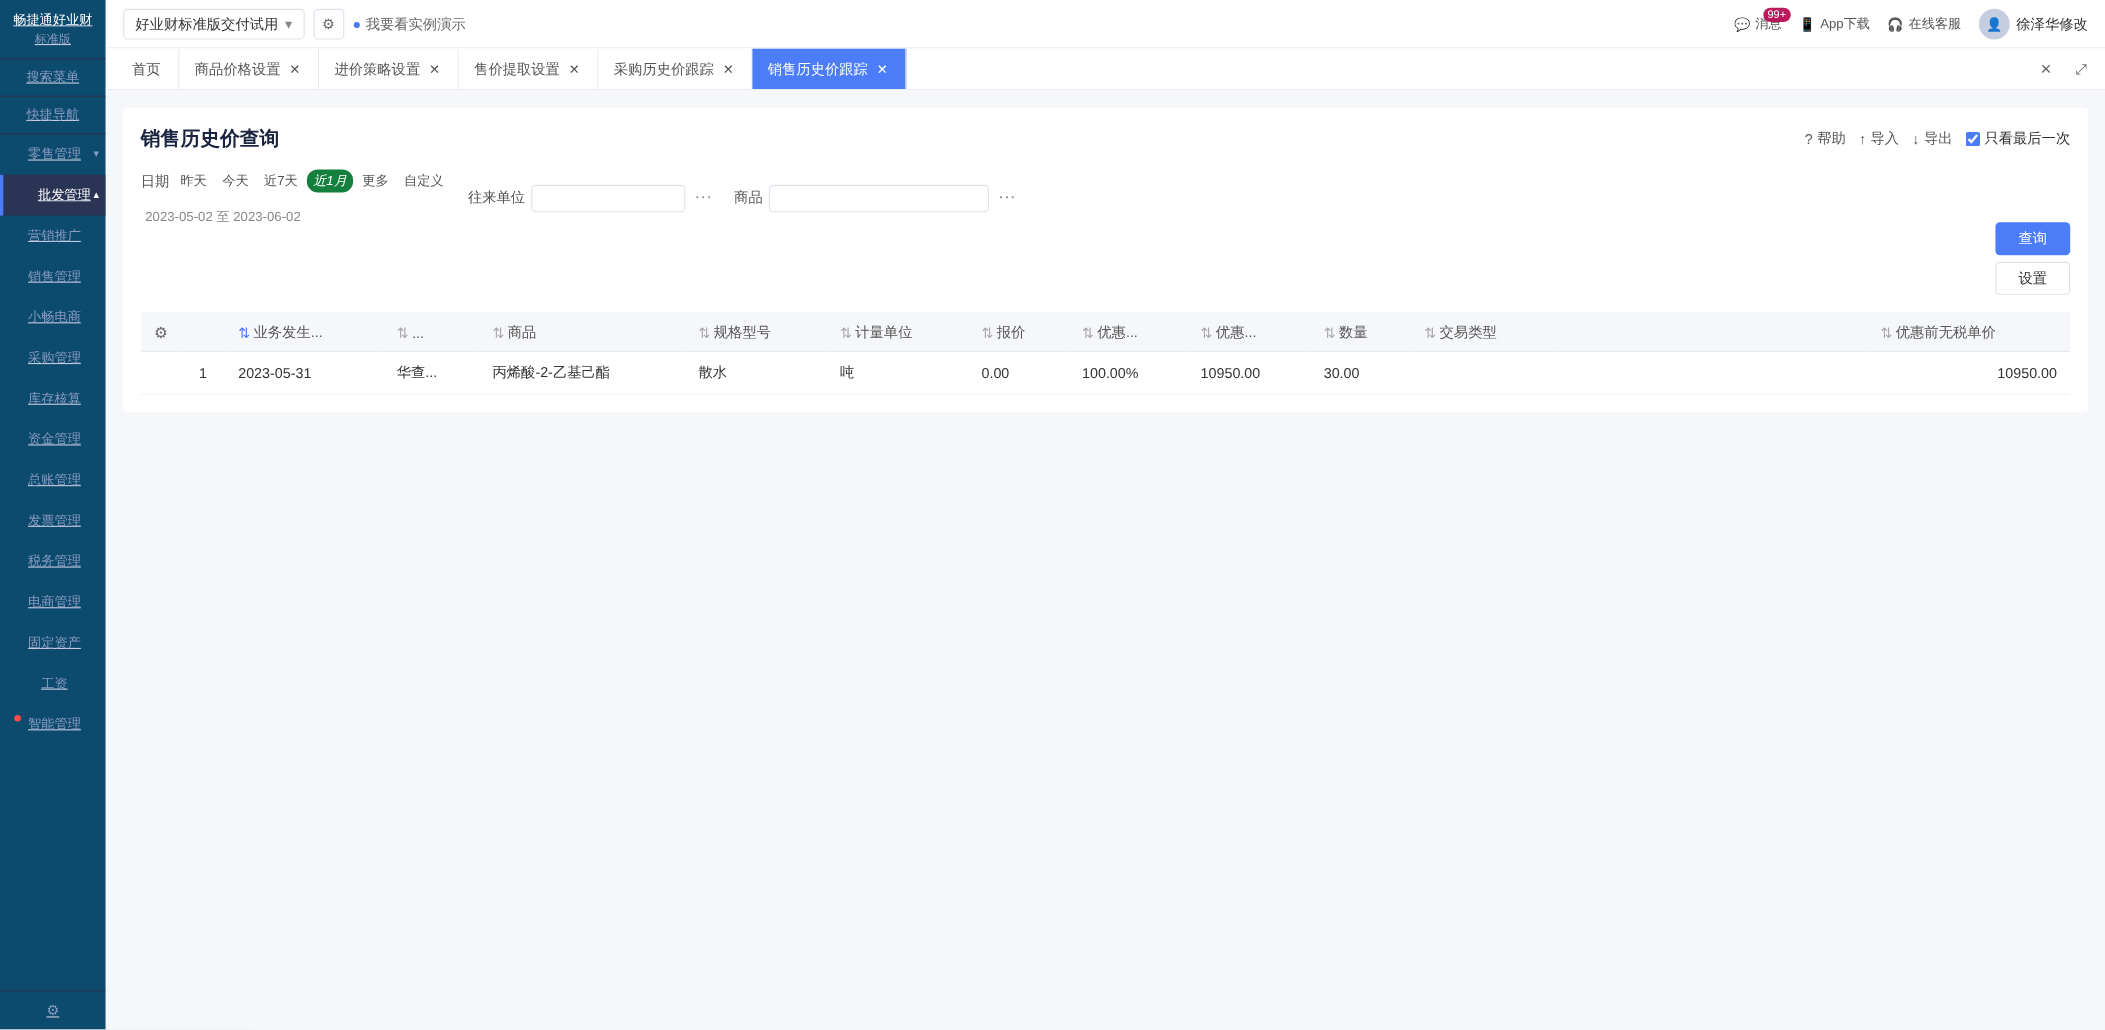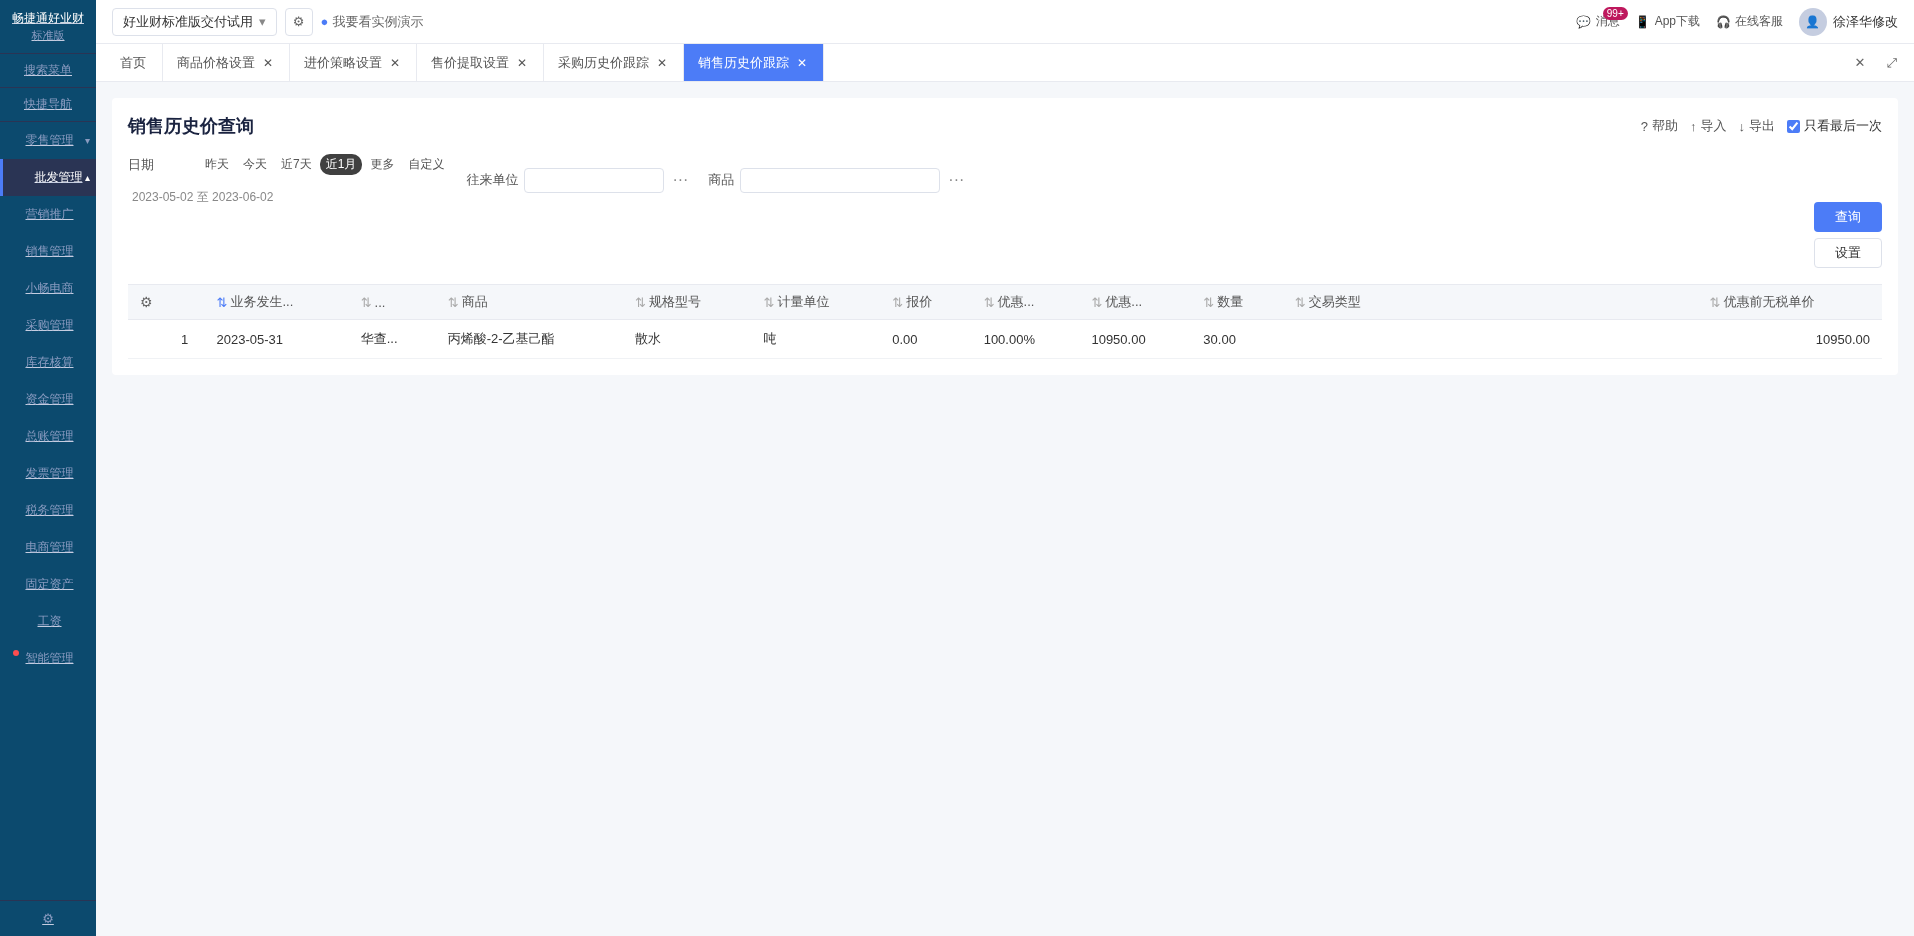--- a/index.html
+++ b/index.html
@@ -303,34 +303,34 @@
     }
     .filter-label {
       font-size: 13px;
       color: #555;
       white-space: nowrap;
     }
     .date-shortcuts {
       display: flex;
       align-items: center;
       gap: 2px;
-      margin-left: 41px;
     }
     .date-btn {
       padding: 2px 6px;
       font-size: 12px;
       cursor: pointer;
       border-radius: 3px;
       color: #555;
       white-space: nowrap;
     }
     .date-btn.active {
-      background: #404040;
+      background: #15803d;
       color: #fff;
       border-radius: 10px;
+      font-style: italic;
     }
     .date-range-text {
       font-size: 12px;
       color: #888;
       margin-left: 4px;
     }
     .filter-input {
       border: 1px solid #dde1ea;
       border-radius: 4px;
       padding: 4px 8px;

